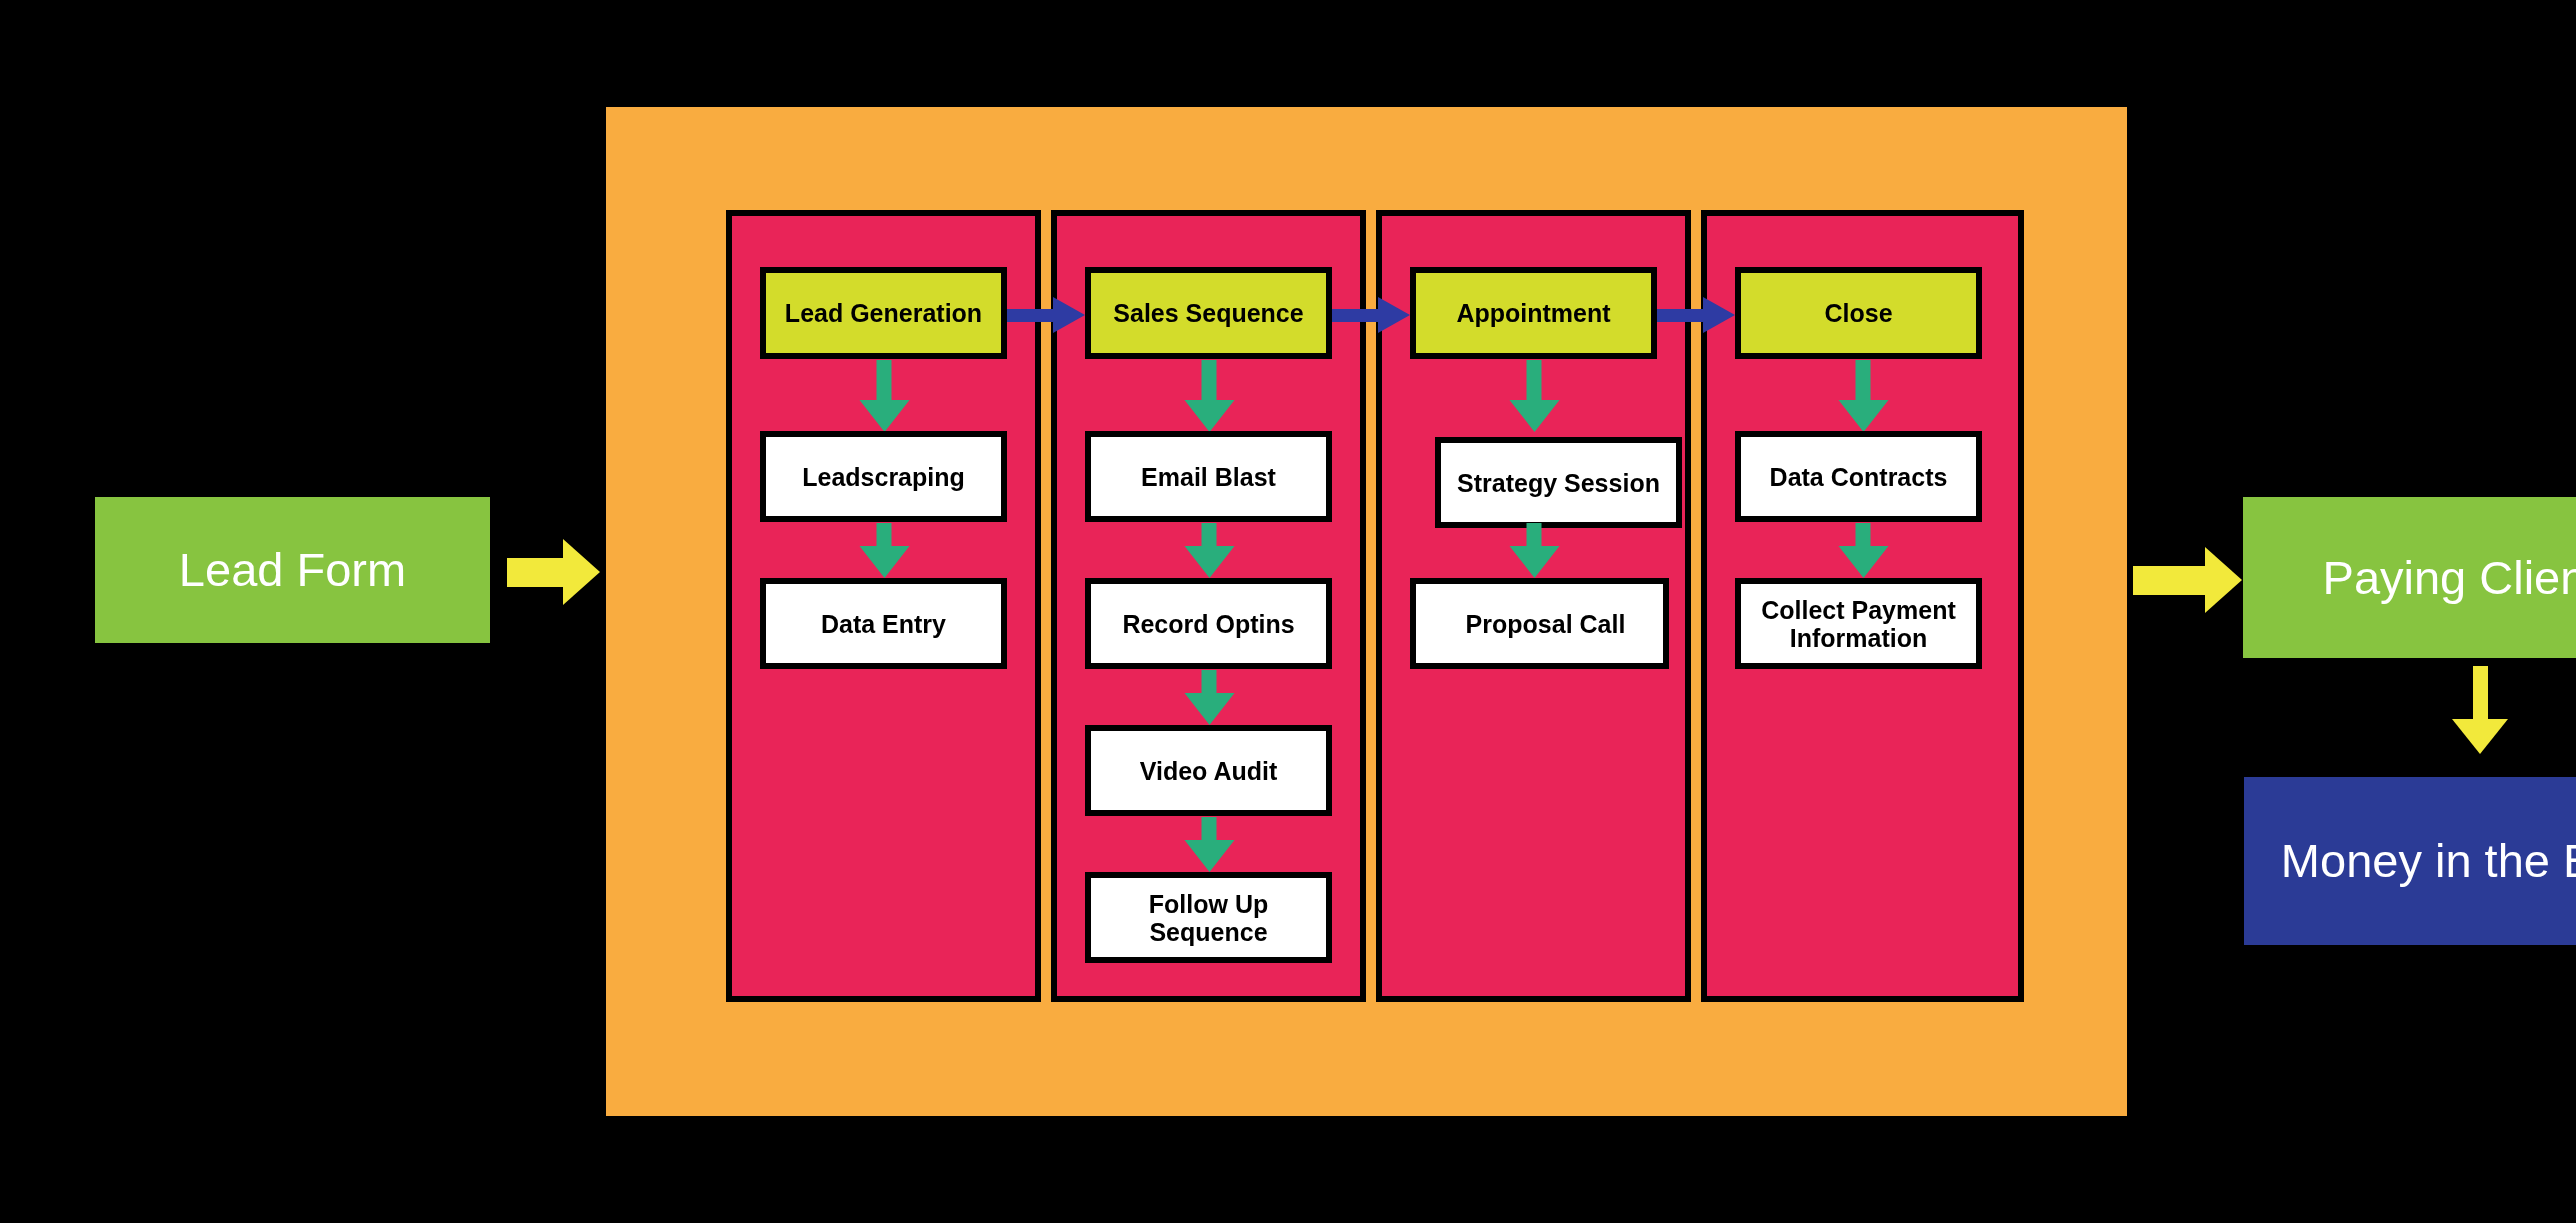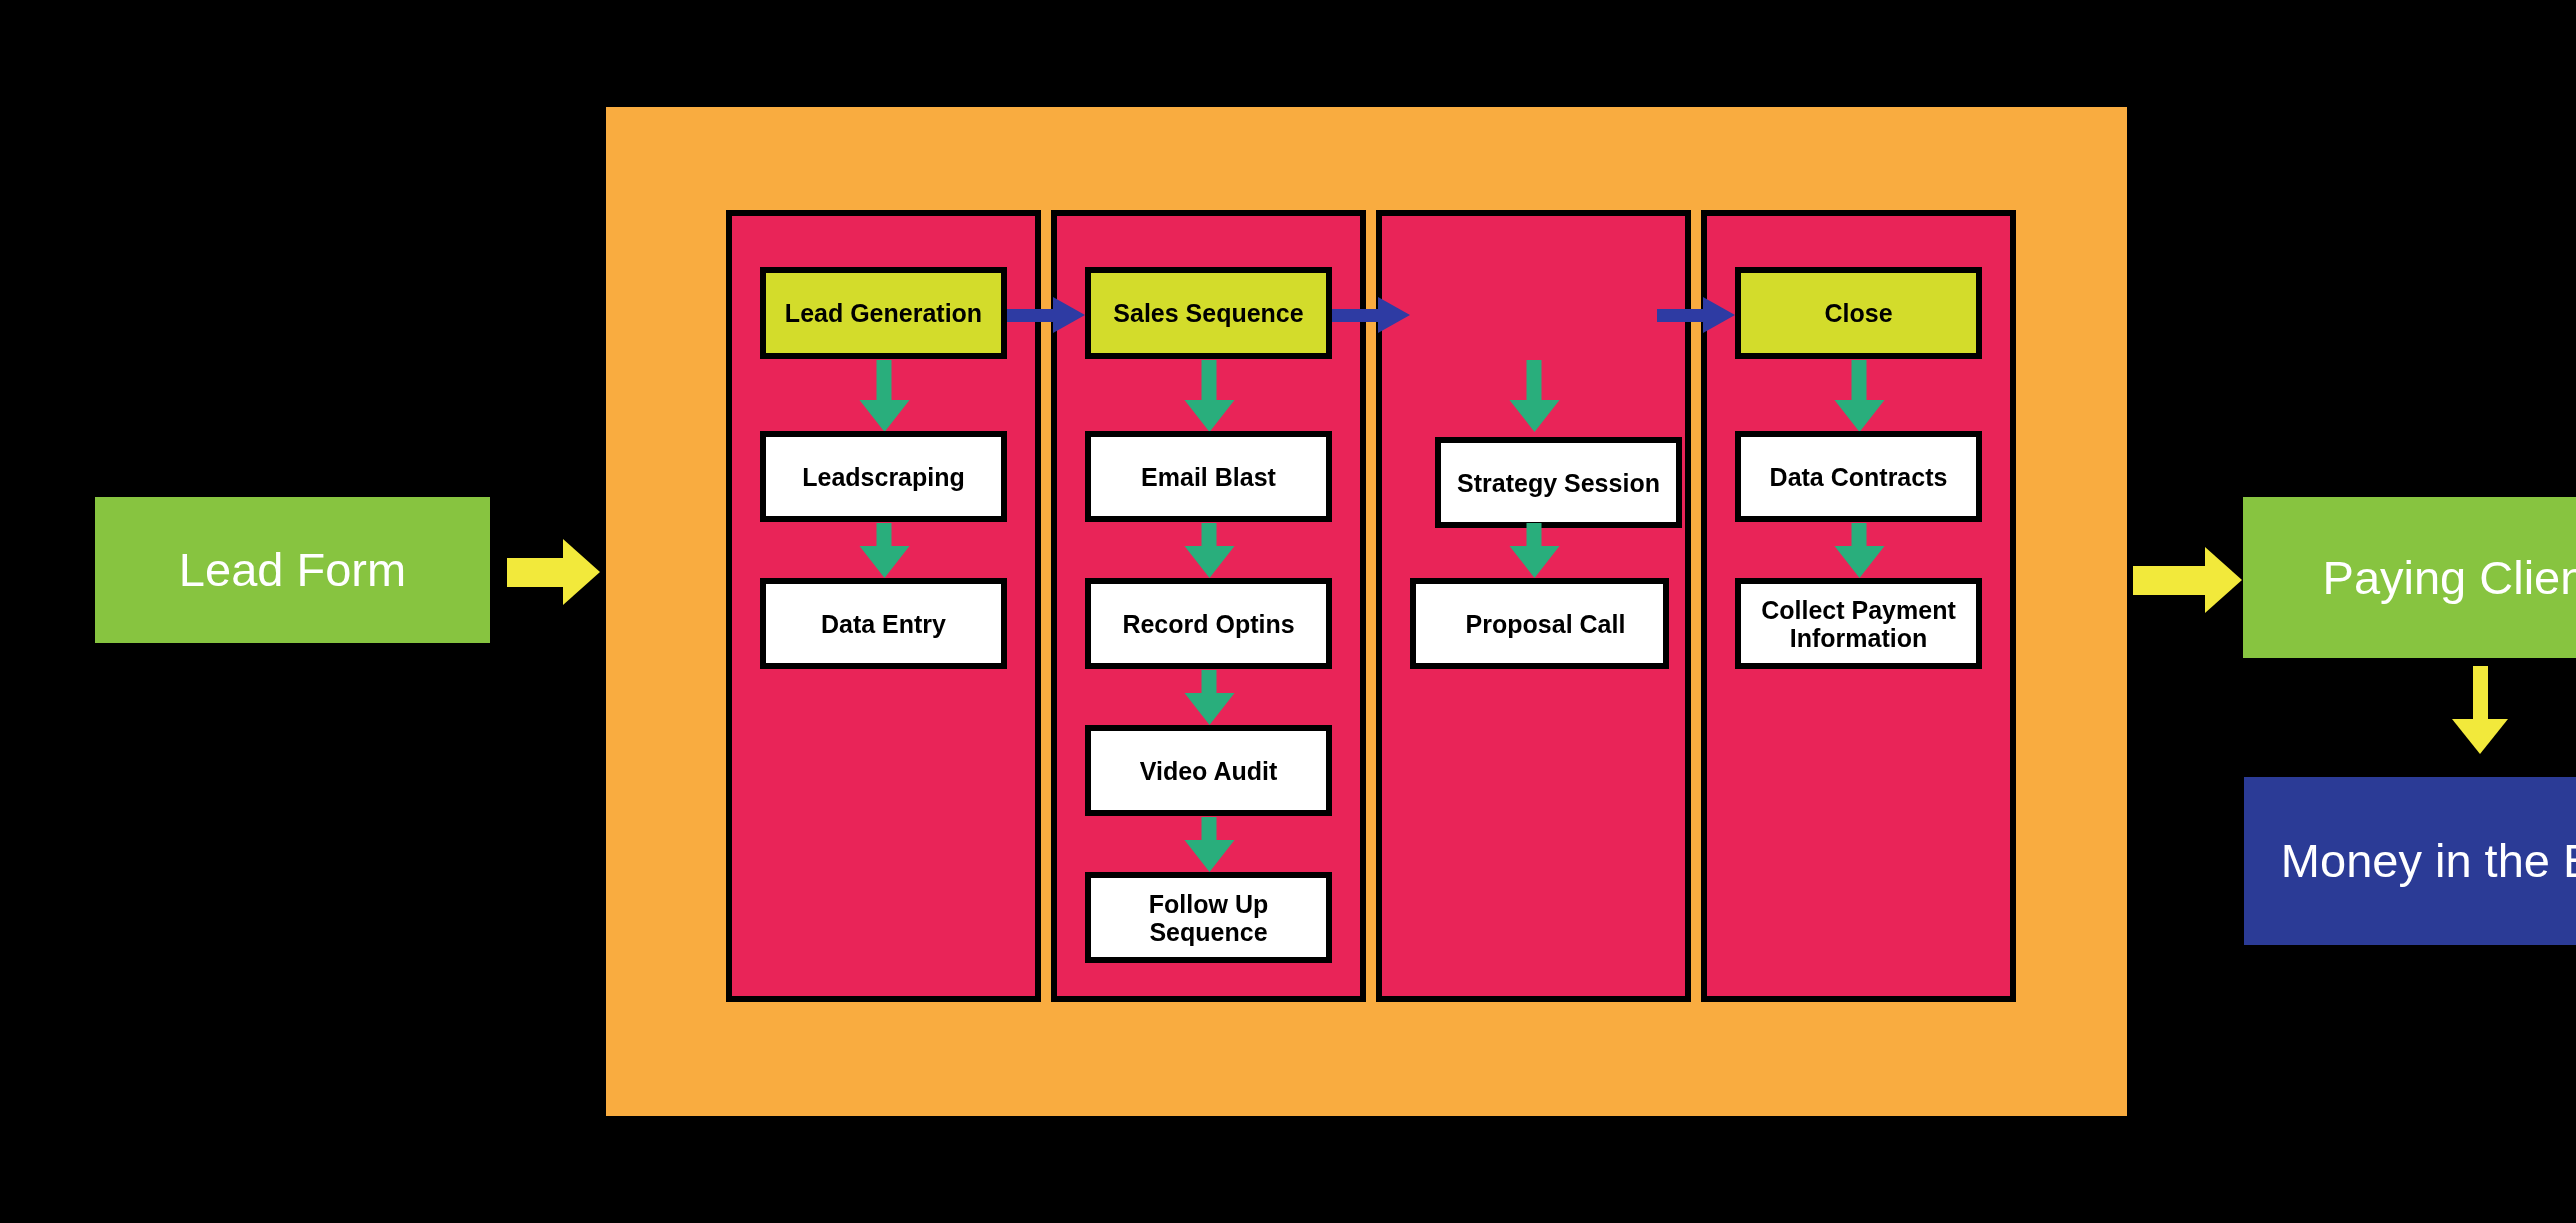--- a/index.html
+++ b/index.html
@@ -130,37 +130,40 @@
       <div class="garr" style="top:307px;height:55px;">
         <i class="shaft" style="height:23px;"></i>
         <i class="head"></i>
       </div>
       <div class="task" style="top:362px;">
         <span>Data Entry</span>
       </div>
     </div>
 
     <div class="col" style="left:770px;">
+      <div class="hdr">
+        <span>Appointment</span>
+      </div>
       <div class="garr" style="top:144px;height:72px;">
         <i class="shaft" style="height:40px;"></i>
         <i class="head"></i>
       </div>
       <div class="task" style="top:221px;margin-left:25px;">
         <span>Strategy Session</span>
       </div>
       <div class="garr" style="top:307px;height:55px;">
         <i class="shaft" style="height:23px;"></i>
         <i class="head"></i>
       </div>
       <div class="task" style="top:362px;padding-left:12px;">
         <span>Proposal Call</span>
       </div>
     </div>
 
-    <div class="col" style="left:1095px;">
+    <div class="col" style="left:1095px;padding-left:8px;">
       <div class="hdr">
         <span>Close</span>
       </div>
       <div class="garr" style="top:144px;height:72px;">
         <i class="shaft" style="height:40px;"></i>
         <i class="head"></i>
       </div>
       <div class="task" style="top:215px;">
         <span>Data Contracts</span>
       </div>

